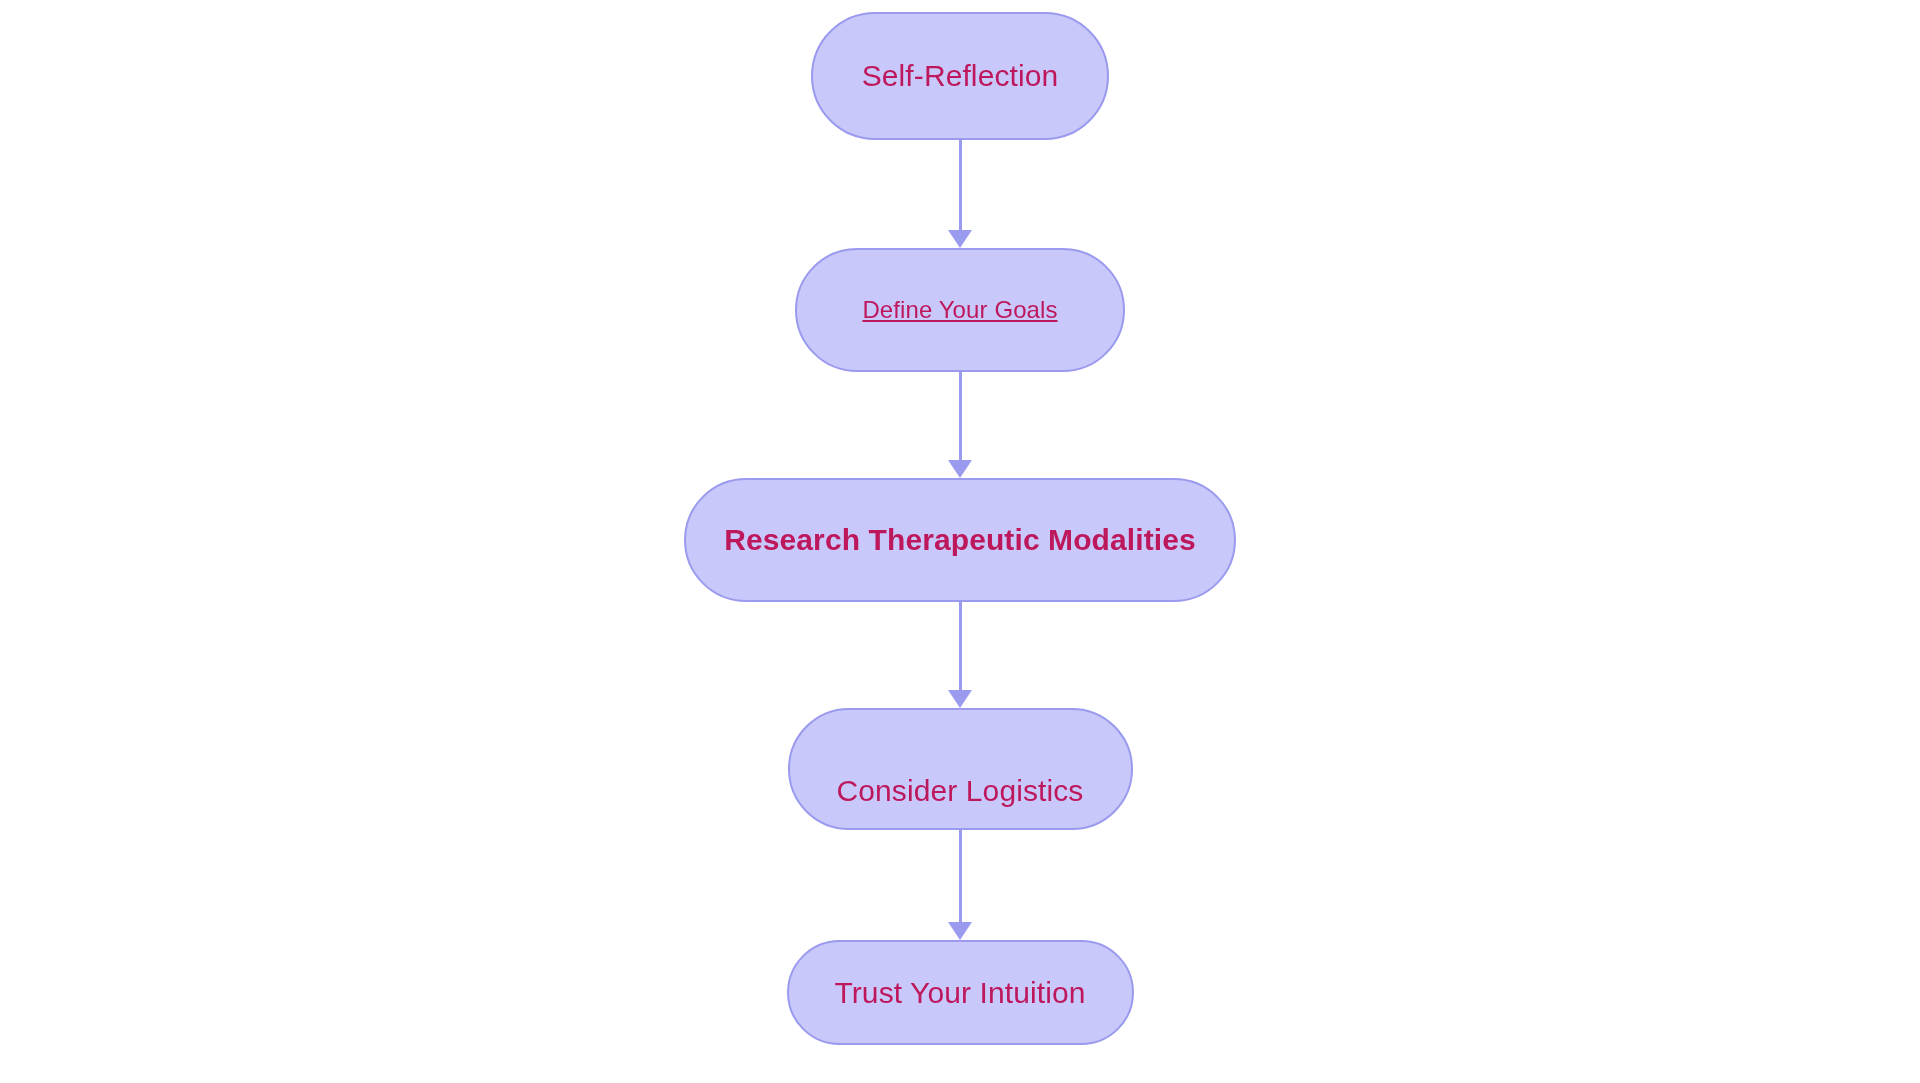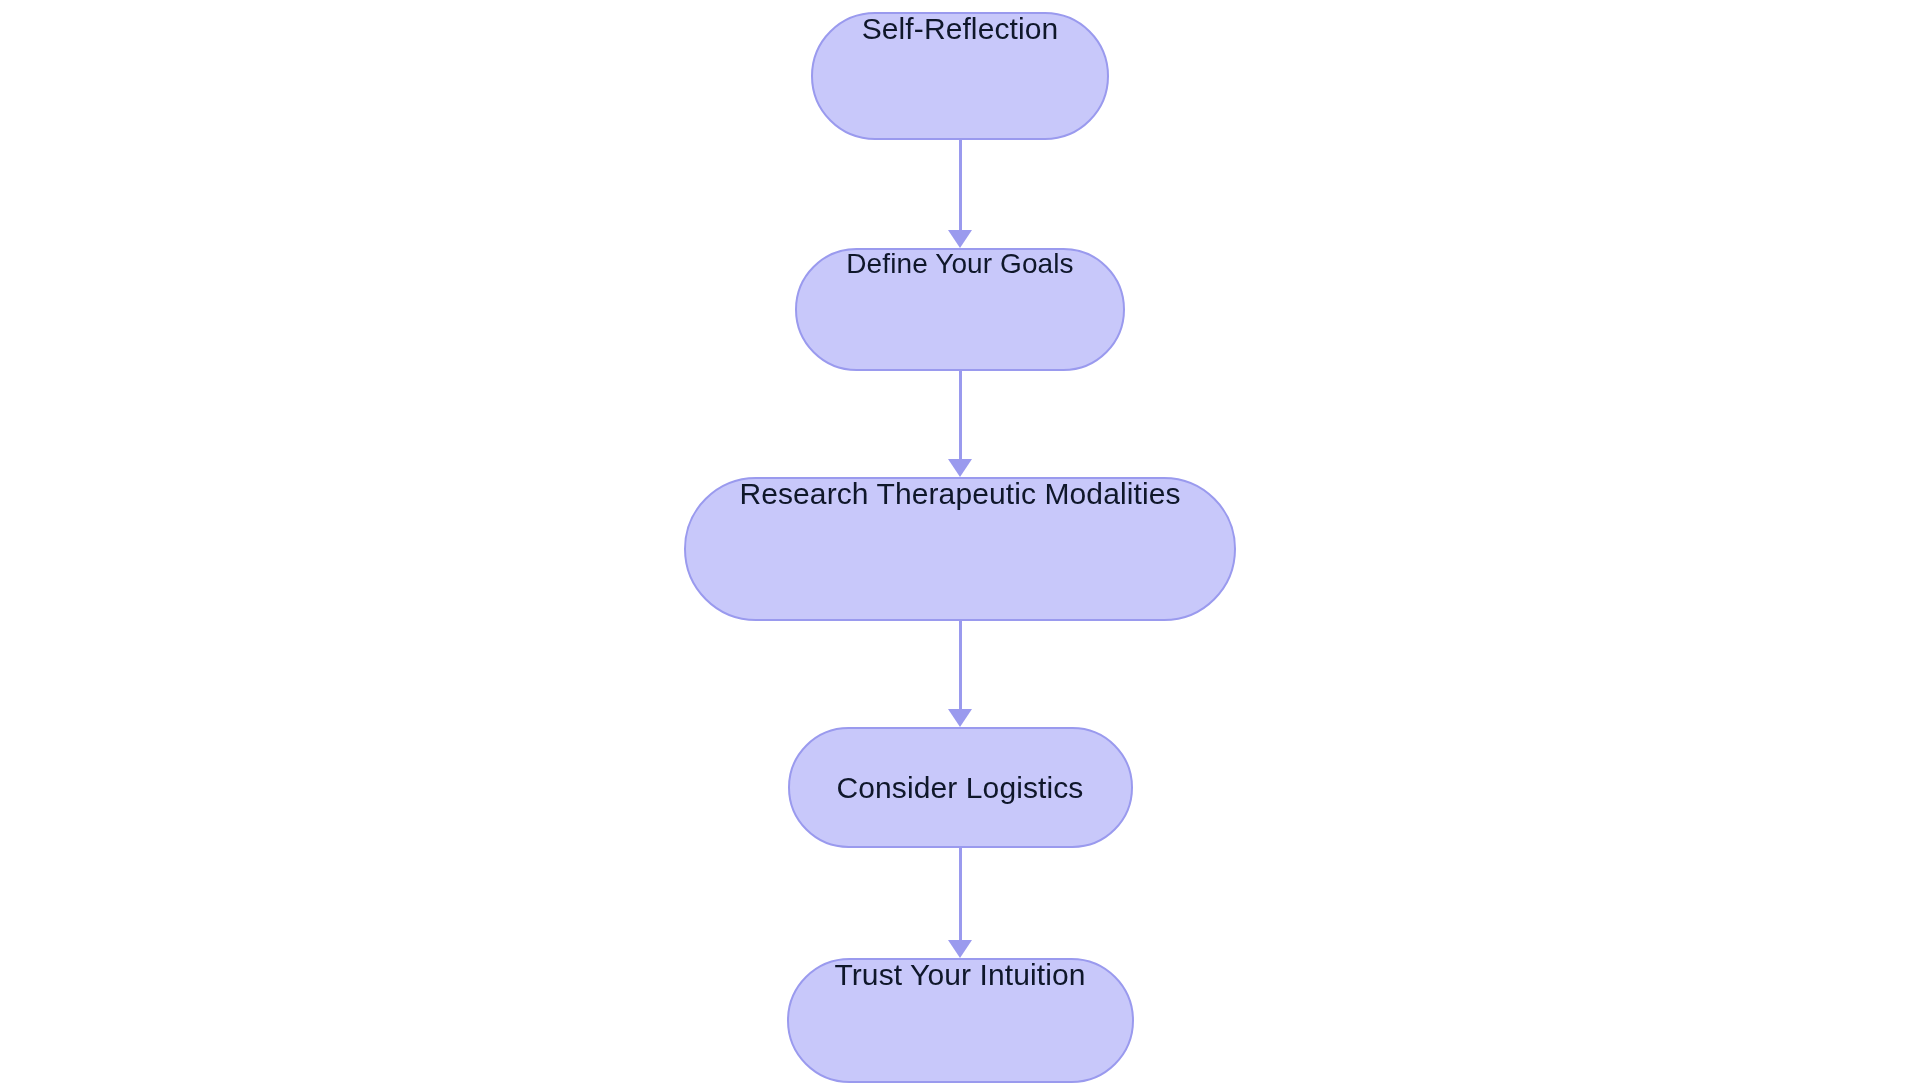--- a/index.html
+++ b/index.html
@@ -30,46 +30,47 @@
     height: 1083px;
     display: flex;
     flex-direction: column;
     align-items: center;
   }
 
   
   .node {
     box-sizing: border-box;
     display: flex;
+    align-items: center;
     justify-content: center;
     background: #c8c8fa;
     border: 2px solid #9a9aee;
     border-radius: 999px;
-    color: #0f172a;
+    color: #be185d;
     font-family: "Liberation Sans", sans-serif;
     font-weight: 400;
     white-space: nowrap;
     user-select: none;
   }
 
   .node-label {
     display: block;
     line-height: 1;
     letter-spacing: 0.1px;
   }
 
   
   .node-1 { width: 298px; height: 128px; margin-top: 12px; }
   .node-2 { width: 330px; height: 124px; }
-  .node-3 { width: 552px; height: 144px; }
+  .node-3 { width: 552px; height: 124px; font-weight: bold; }
   .node-4 { width: 345px; height: 122px; }
-  .node-5 { width: 347px; height: 125px; }
+  .node-5 { width: 347px; height: 105px; }
 
   .node-1 .node-label { font-size: 30px; }
-  .node-2 .node-label { font-size: 28px; }
+  .node-2 .node-label { font-size: 24px; text-decoration: underline; }
   .node-3 .node-label { font-size: 30px; }
   .node-4 .node-label { font-size: 30px; margin-top: 44px; }
   .node-5 .node-label { font-size: 30px; }
 
   
   .connector {
     position: relative;
     width: 24px;
     display: flex;
     flex-direction: column;

